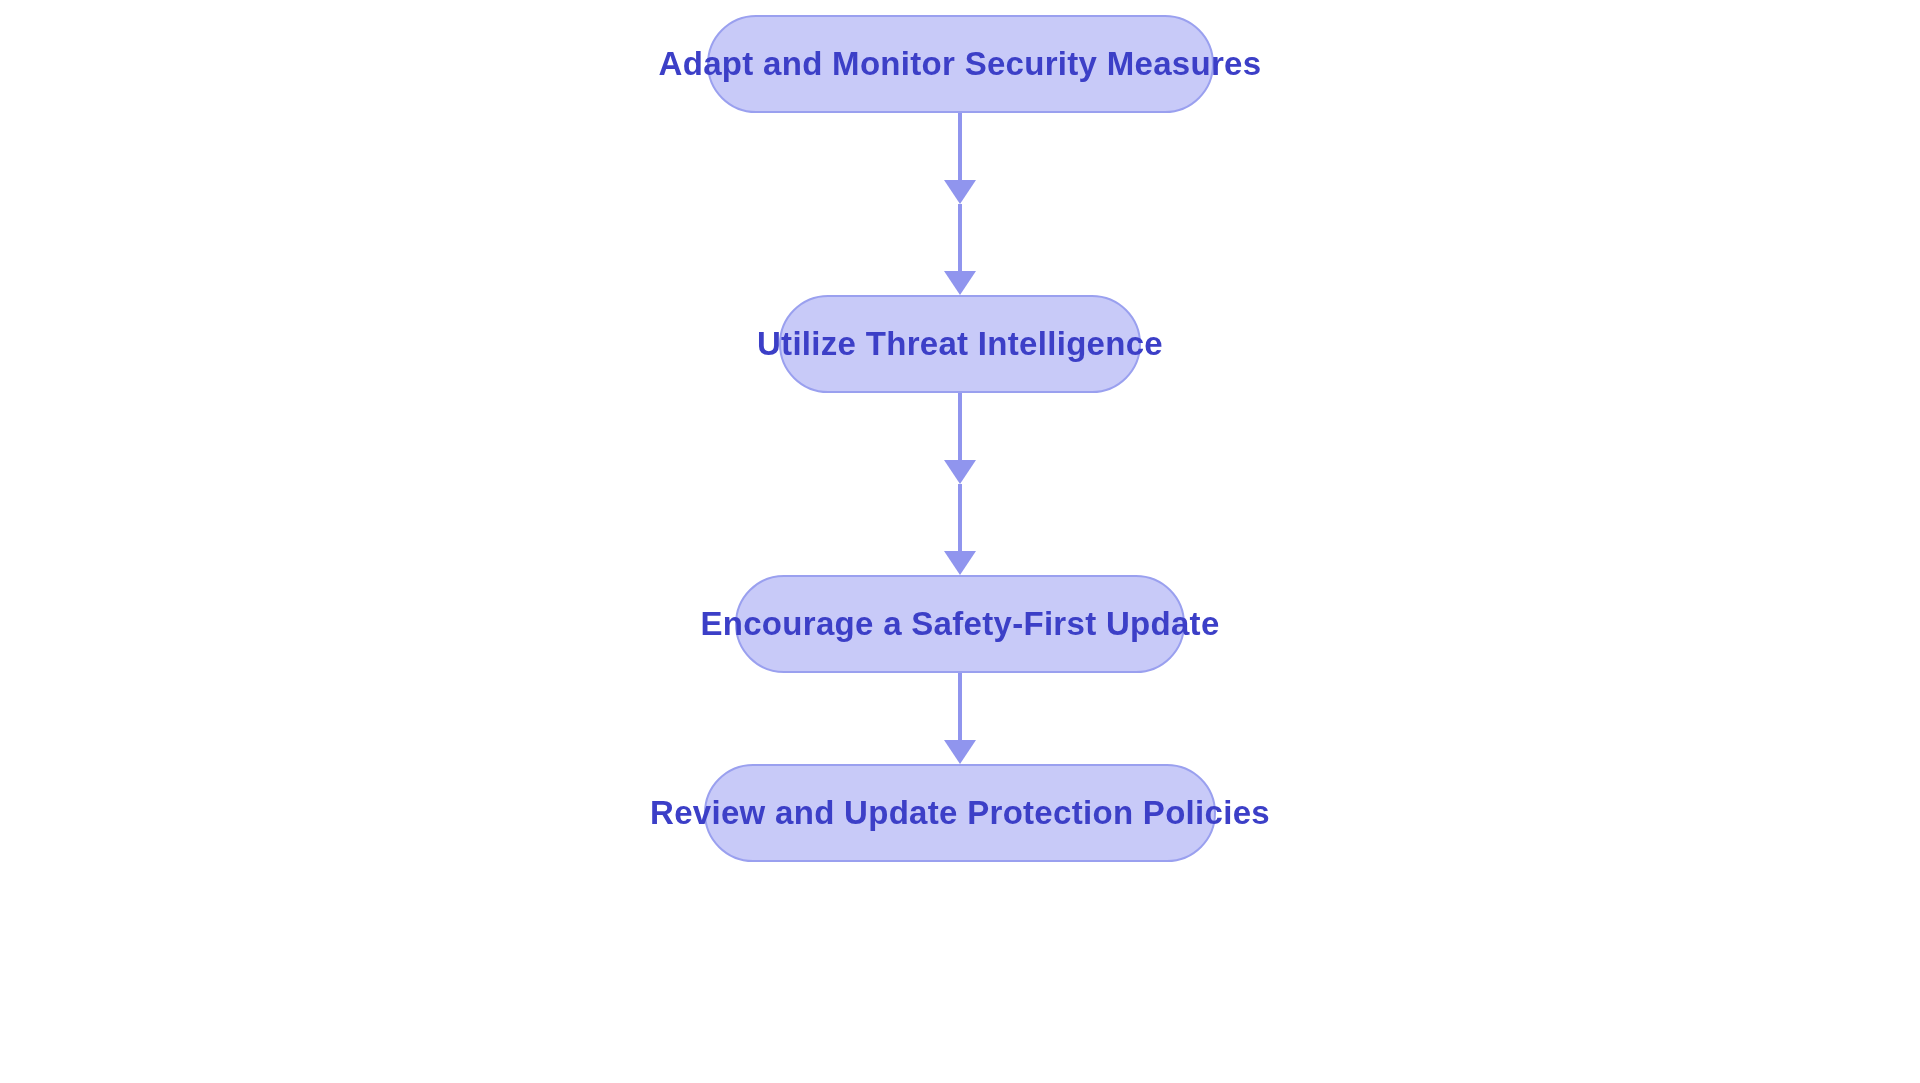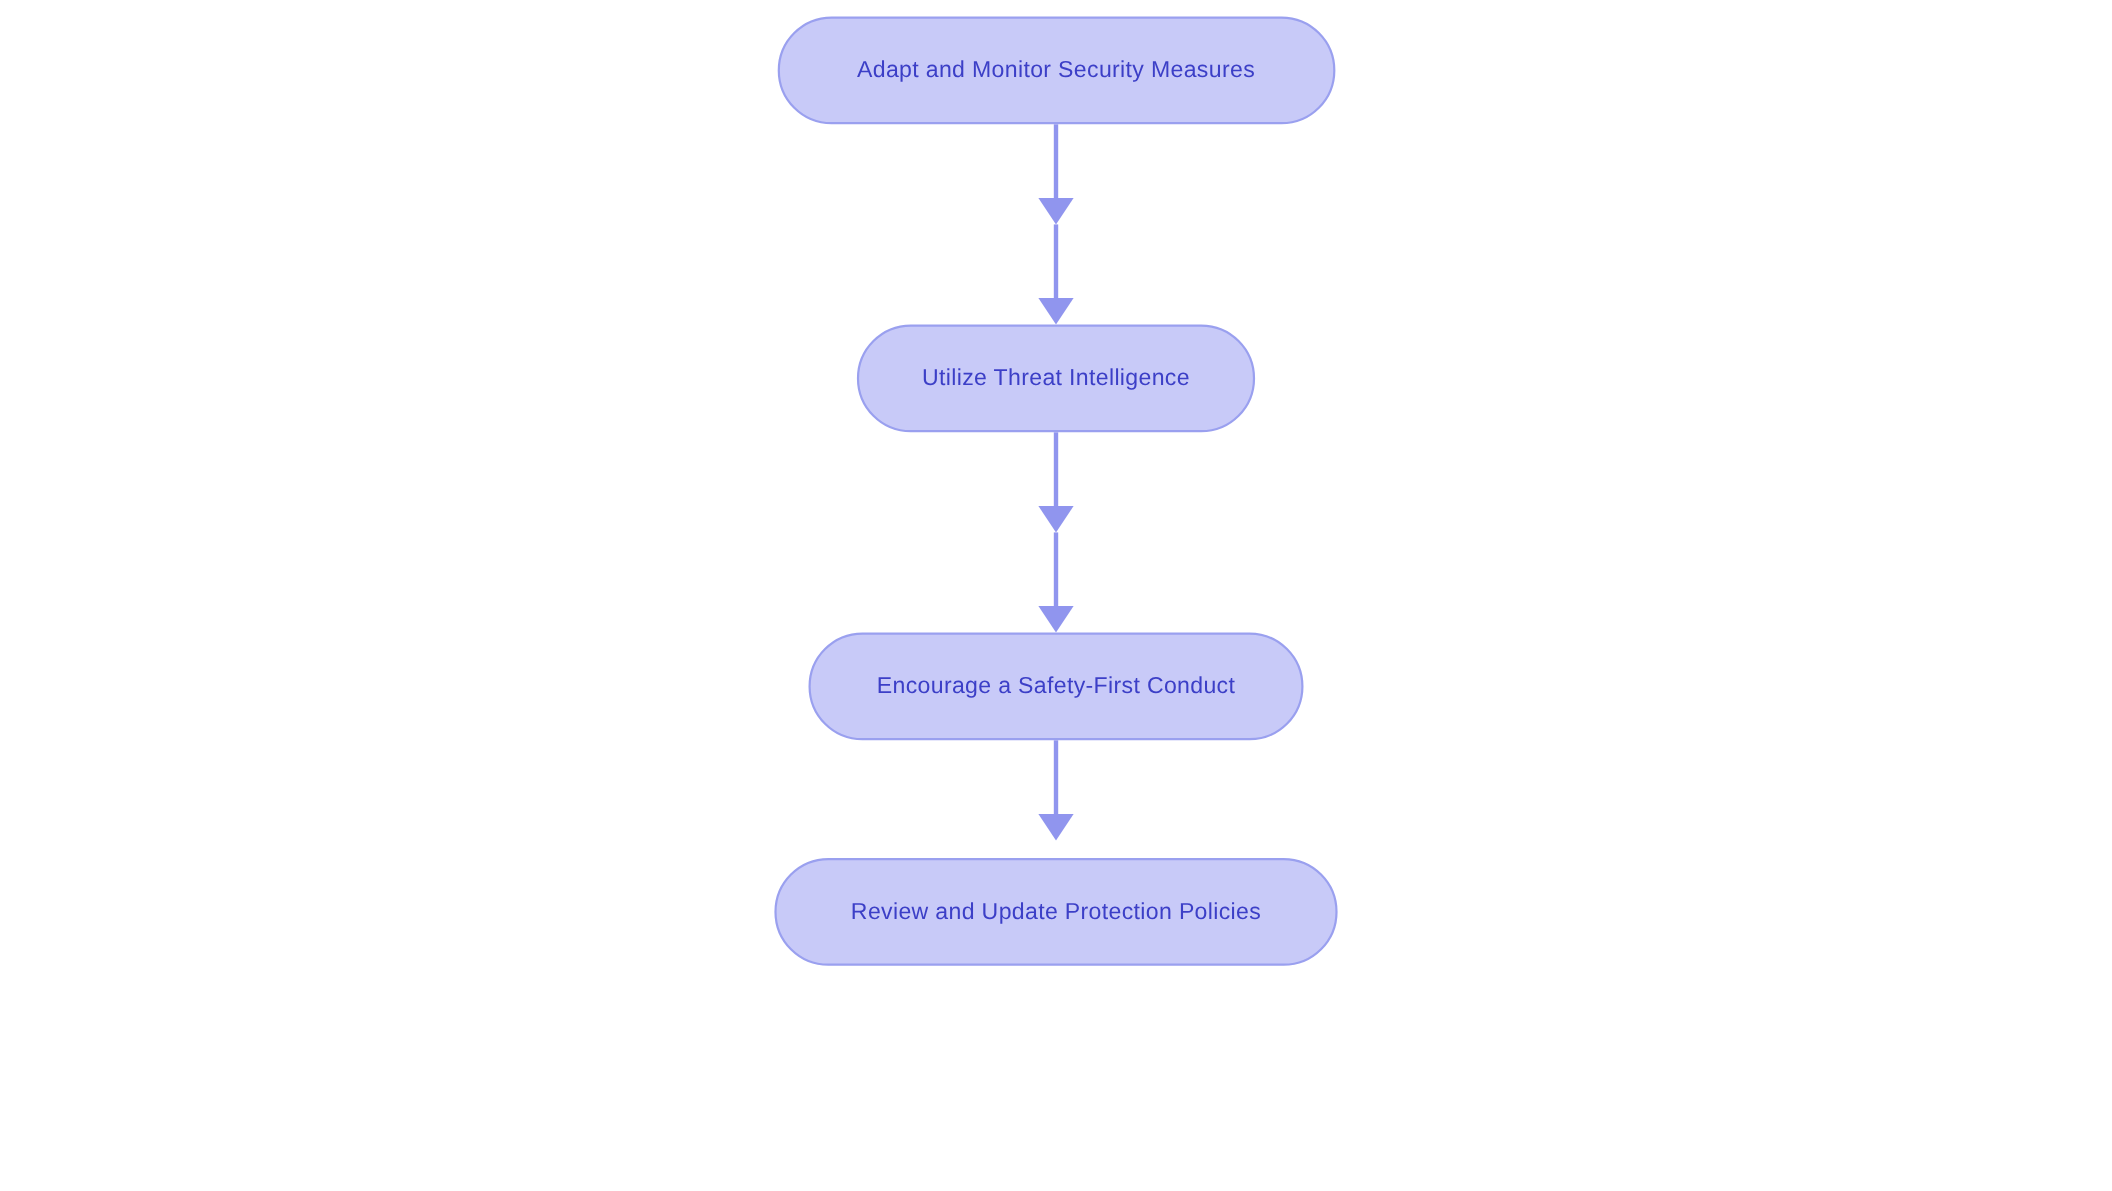--- a/index.html
+++ b/index.html
@@ -30,31 +30,31 @@
     border: 2px solid #9aa0ef;
     background: #c8caf8;
     border-radius: 49px;
     display: flex;
     align-items: center;
     justify-content: center;
     flex: 0 0 auto;
   }
   .node span {
     color: #3c3fc7;
-    font-size: 21px;
-    font-weight: 400;
+    font-size: 33px;
+    font-weight: 700;
     letter-spacing: 0.3px;
     white-space: nowrap;
   }
   .n1 { width: 507px; }
   .n2 { width: 445px; }
   .n3 { width: 362px; justify-content: center; }
   .n4 { width: 462px; }
   .n5 { width: 450px; }
-  .n6 { width: 512px; margin-top: 16px; }
+  .n6 { width: 512px; }
   .arrow {
     height: 91px;
     display: flex;
     flex-direction: column;
     align-items: center;
     justify-content: flex-start;
     flex: 0 0 auto;
   }
   .arrow .shaft {
     width: 4px;
@@ -99,21 +99,21 @@
       <div class="head"></div>
     </div>
 
 
     <div class="arrow">
       <div class="shaft"></div>
       <div class="head"></div>
     </div>
 
     <div class="node n5">
-      <span>Encourage a Safety-First Conduct</span>
+      <span>Encourage a Safety-First Update</span>
     </div>
 
     <div class="arrow">
       <div class="shaft"></div>
       <div class="head"></div>
     </div>
 
     <div class="node n6">
       <span>Review and Update Protection Policies</span>
     </div>

